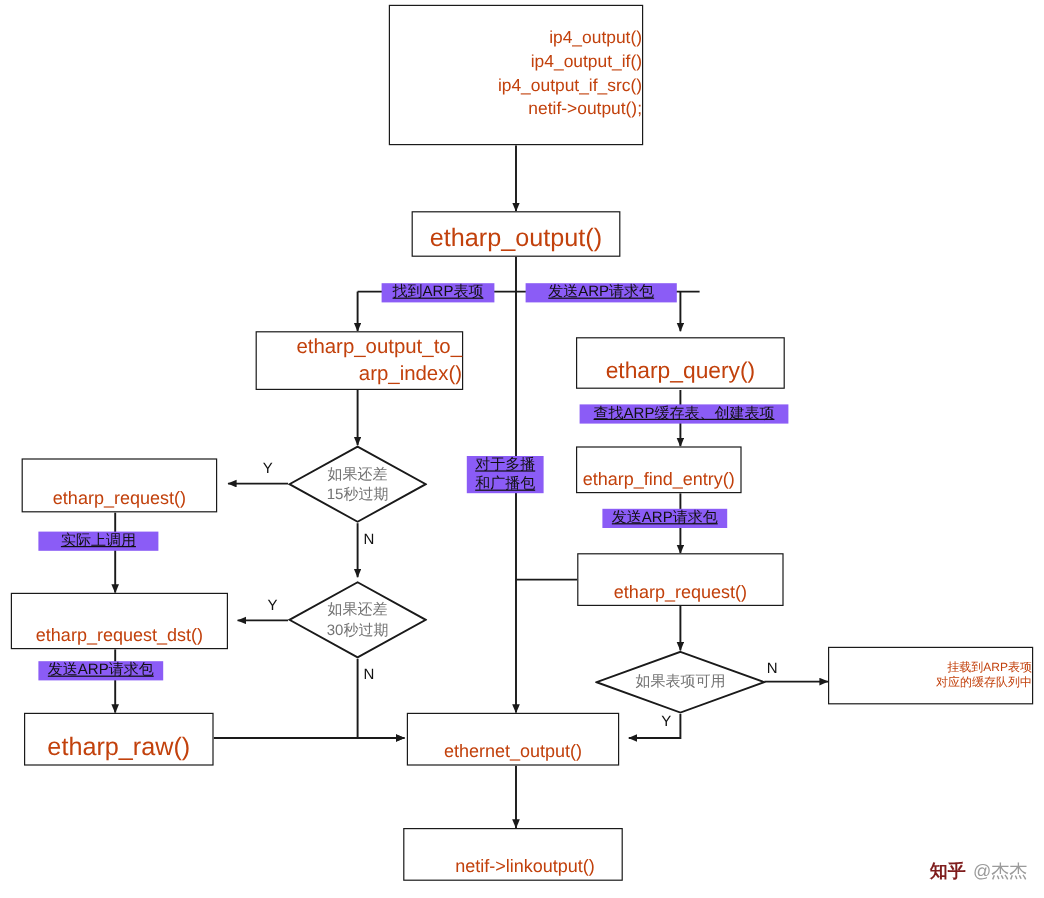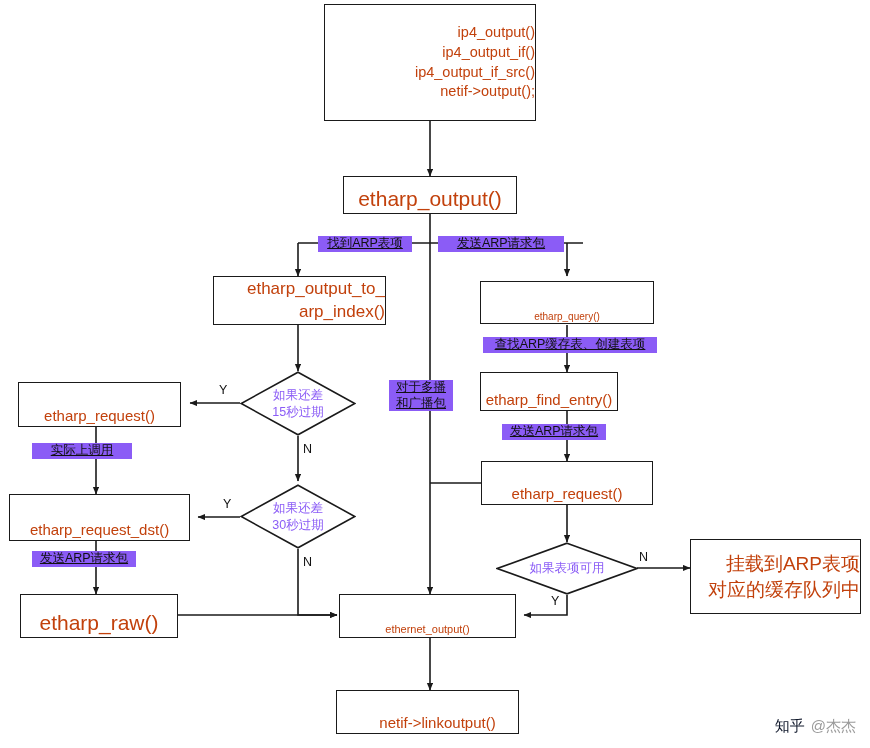--- a/index.html
+++ b/index.html
@@ -49,21 +49,21 @@
   .diamond-wrap .dtext {
     position: absolute;
     left: 0; top: 0;
     width: 100%;
     height: 100%;
     display: flex;
     align-items: center;
     justify-content: center;
     text-align: center;
     font-size: 12.5px;
-    color: #8b5cf6;
+    color: #737373;
     line-height: 1.3;
     white-space: pre-line;
   }
   .edge-label {
     position: absolute;
     background: #8b5cf6;
     font-size: 12.5px;
     color: #111111;
     line-height: 1.25;
     text-align: center;
@@ -91,22 +91,22 @@
     right: 14px;
     bottom: 12px;
     font-size: 15px;
     color: #9b9b9b;
     display: flex;
     align-items: center;
     gap: 6px;
   }
   .wm-logo {
     display: inline-block;
-    font-weight: normal;
-    color: #0f172a;
+    font-weight: bold;
+    color: #7f1d1d;
     font-size: 15px;
   }
 </style>
 </head>
 <body>
 
 <div id="canvas">
 
   <svg class="links" viewBox="0 0 870 748">
     <defs>
@@ -169,21 +169,21 @@
 
   <div class="node" style="left:343px; top:176px; width:174px; height:38px; font-size:21px;">
     <span>etharp_output()</span>
   </div>
 
   <div class="node multi" style="left:213px; top:276px; width:173px; height:49px; font-size:17px;">
     <span class="line">etharp_output_to_</span>
     <span class="line">arp_index()</span>
   </div>
 
-  <div class="node" style="left:480px; top:281px; width:174px; height:43px; font-size:10px;">
+  <div class="node" style="left:480px; top:281px; width:174px; height:43px; font-size:19px;">
     <span>etharp_query()</span>
   </div>
 
   <div class="node" style="left:480px; top:372px; width:138px; height:39px; font-size:15px;">
     <span>etharp_find_entry()</span>
   </div>
 
   <div class="node" style="left:481px; top:461px; width:172px; height:44px; font-size:15px;">
     <span>etharp_request()</span>
   </div>
@@ -193,29 +193,29 @@
   </div>
 
   <div class="node" style="left:9px; top:494px; width:181px; height:47px; font-size:15px;">
     <span>etharp_request_dst()</span>
   </div>
 
   <div class="node" style="left:20px; top:594px; width:158px; height:44px; font-size:21px;">
     <span>etharp_raw()</span>
   </div>
 
-  <div class="node" style="left:339px; top:594px; width:177px; height:44px; font-size:11px;">
+  <div class="node" style="left:339px; top:594px; width:177px; height:44px; font-size:15px;">
     <span>ethernet_output()</span>
   </div>
 
   <div class="node" style="left:336px; top:690px; width:183px; height:44px; font-size:15px;padding-left:20px;">
     <span>netif-&gt;linkoutput()</span>
   </div>
 
-  <div class="node multi" style="left:690px; top:539px; width:171px; height:75px; font-size:19px;">
+  <div class="node multi" style="left:690px; top:539px; width:171px; height:48px; font-size:10px;">
     <span class="line">挂载到ARP表项</span>
     <span class="line">对应的缓存队列中</span>
   </div>
 
   <div class="diamond-wrap" style="left:240px; top:371px; width:116px; height:65px;">
     <svg class="shape" viewBox="0 0 116 65" preserveAspectRatio="none">
       <polygon points="58,1.2 114.8,32.5 58,63.8 1.2,32.5" fill="#ffffff" stroke="#1a1a1a" stroke-width="1.6"></polygon>
     </svg>
     <div class="dtext">如果还差
 15秒过期</div>

